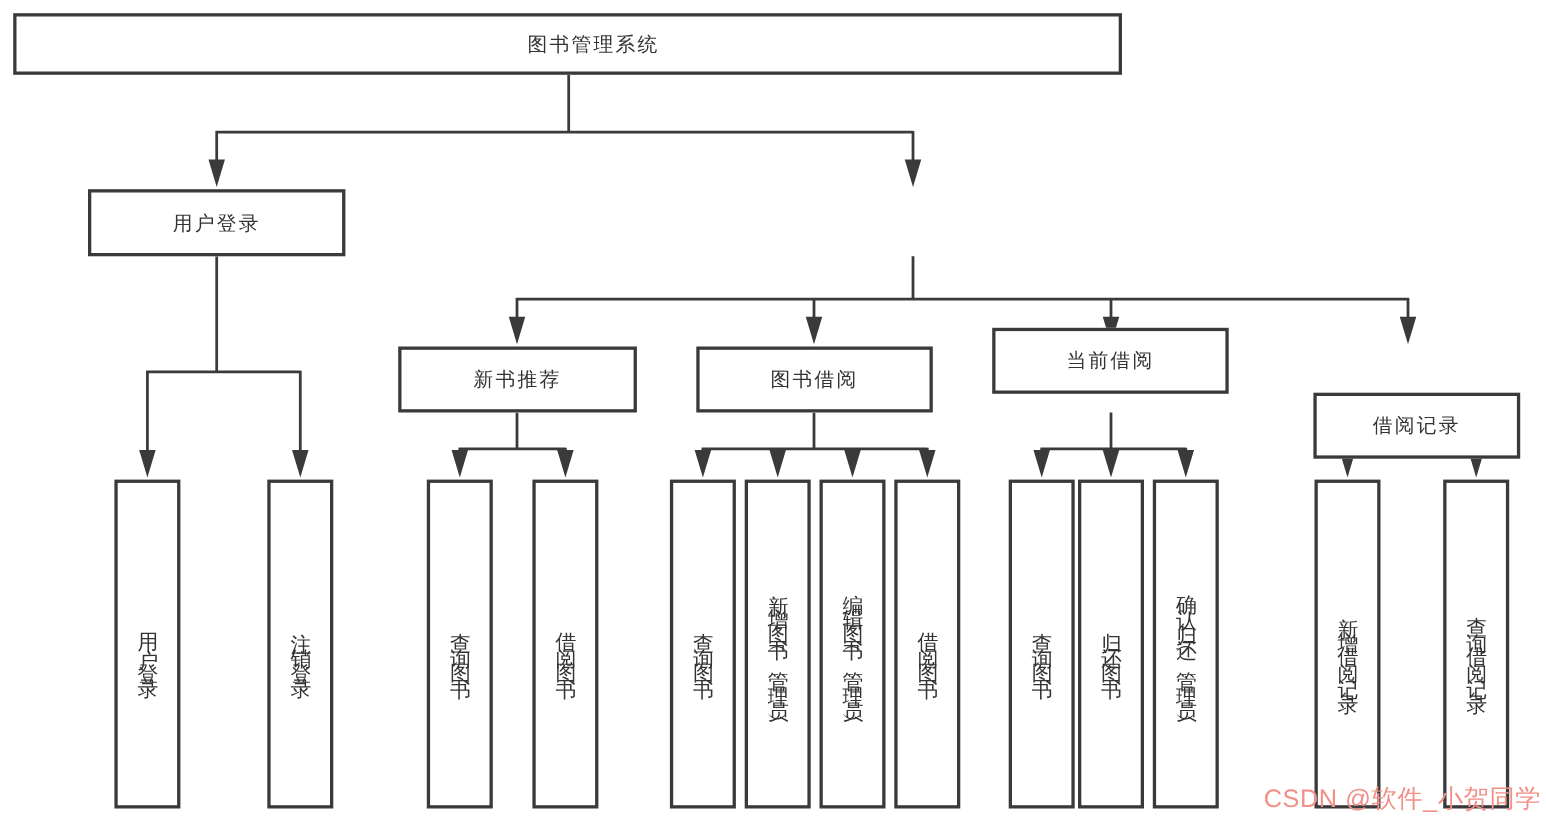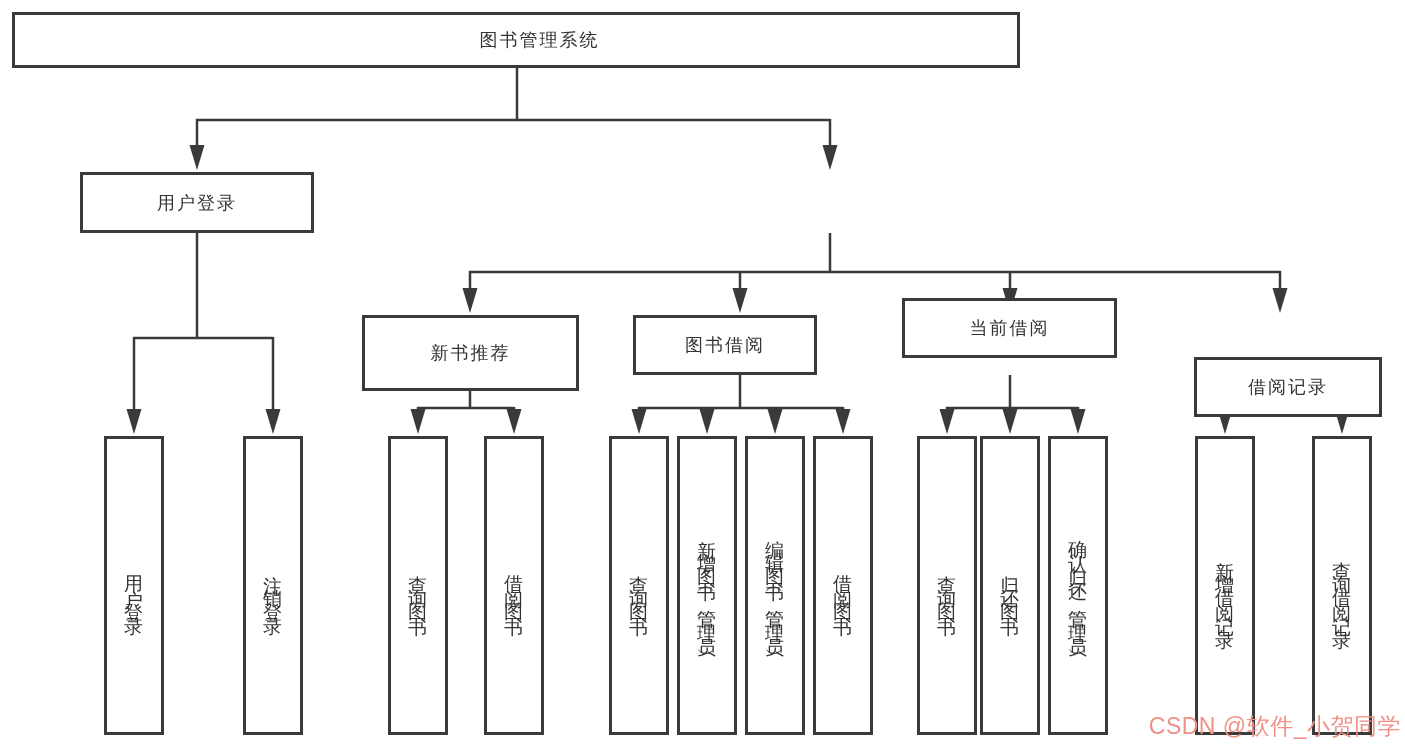--- a/index.html
+++ b/index.html
@@ -30,22 +30,22 @@
     align-items:center;
     justify-content:center;
     font-size:18px;
     letter-spacing:2px;
     color:var(--text);
   }
   
   .n-root   {left:12px;  top:12px;  width:1008px; height:56px;padding-left:47px;}
   .n-user   {left:80px;  top:172px; width:234px;  height:61px;}
   .n-mgmt   {left:710px; top:172px; width:238px;  height:61px;}
-  .n-rec    {left:362px; top:315px; width:217px;  height:76px;text-align:center;}
-  .n-borrow {left:633px; top:315px; width:184px;  height:60px;}
+  .n-rec    {left:362px; top:315px; width:217px;  height:60px;text-align:center;}
+  .n-borrow {left:633px; top:315px; width:215px;  height:60px;}
   .n-current{left:902px; top:298px; width:215px;  height:60px;}
   .n-record {left:1194px;top:315px; width:188px;  height:60px;margin-top:42px;}
   
   .leaf{
     top:436px;width:60px;height:299px;
     writing-mode:vertical-rl;
     font-size:19px;
     letter-spacing:14px;
     line-height:1;
     padding-top:4px;

